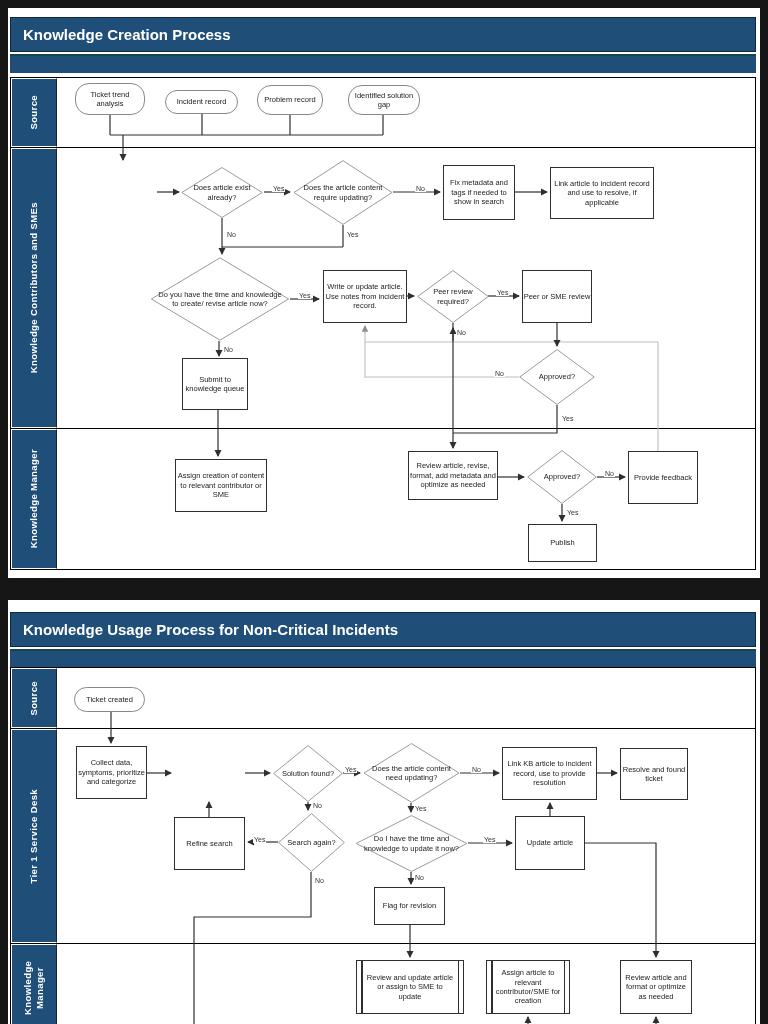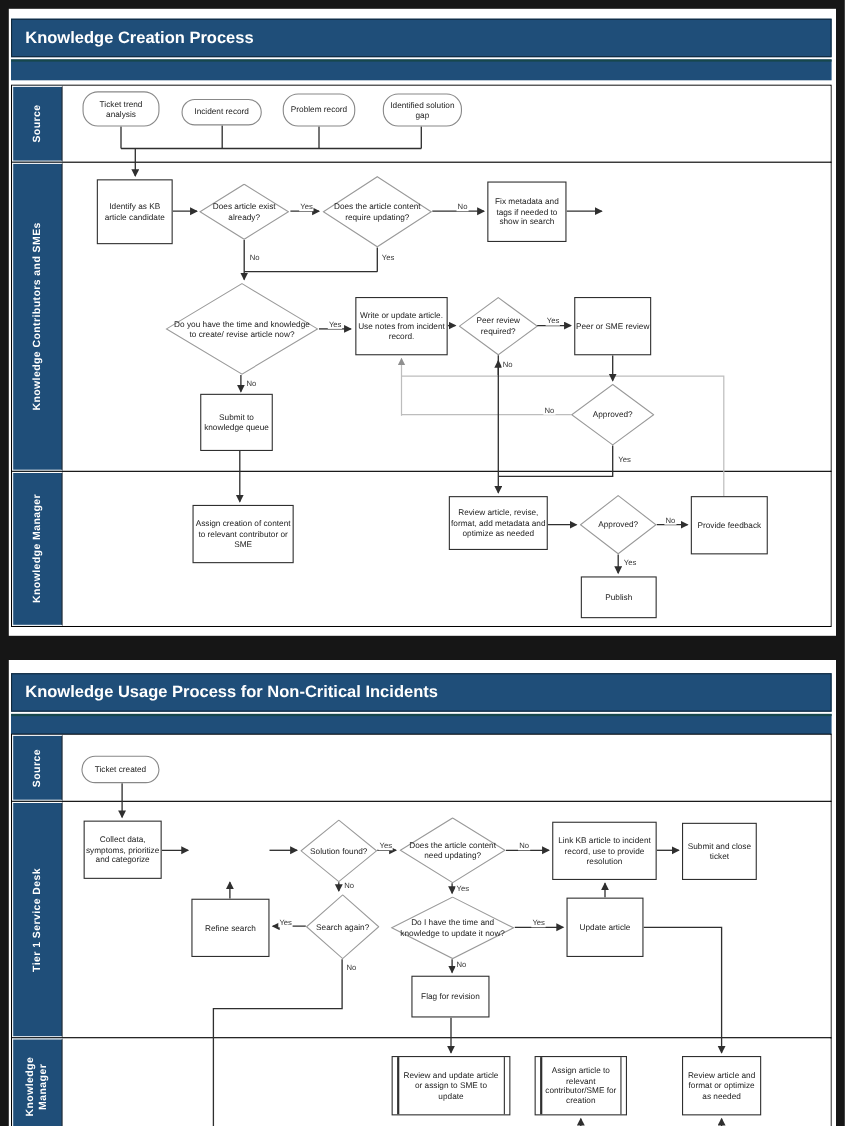--- a/index.html
+++ b/index.html
@@ -111,37 +111,37 @@
   <div class="node term" style="left:157px;top:82px;width:73px;height:24px">
       <span>Incident record</span>
     </div>
   <div class="node term" style="left:249px;top:77px;width:66px;height:30px">
       <span>Problem record</span>
     </div>
   <div class="node term" style="left:340px;top:77px;width:72px;height:30px">
       <span>Identified solution gap</span>
     </div>
 
-  <div class="node rect" style="left:80px;top:155px;width:69px;height:59px">
-      <span>Identify as KB article candidate</span>
-    </div>
   <div class="node diamond" style="left:173px;top:159px;width:82px;height:51px">
       <svg viewBox="0 0 100 100" preserveAspectRatio="none">
         <polygon points="50,1 99,50 50,99 1,50"></polygon>
       </svg>
       <span>Does article exist already?</span>
     </div>
   <div class="node diamond" style="left:285px;top:152px;width:100px;height:65px">
       <svg viewBox="0 0 100 100" preserveAspectRatio="none">
         <polygon points="50,1 99,50 50,99 1,50"></polygon>
       </svg>
       <span>Does the article content require updating?</span>
     </div>
   <div class="node rect" style="left:435px;top:157px;width:72px;height:55px">
       <span>Fix metadata and tags if needed to show in search</span>
+    </div>
+  <div class="node rect" style="left:542px;top:159px;width:104px;height:52px">
+      <span>Link article to incident record and use to resolve, if applicable</span>
     </div>
   <div class="node diamond" style="left:142px;top:249px;width:140px;height:84px">
       <svg viewBox="0 0 100 100" preserveAspectRatio="none">
         <polygon points="50,1 99,50 50,99 1,50"></polygon>
       </svg>
       <span>Do you have the time and knowledge to create/ revise article now?</span>
     </div>
   <div class="node rect" style="left:315px;top:262px;width:84px;height:53px">
       <span>Write or update article. Use notes from incident record.</span>
     </div>
@@ -264,21 +264,21 @@
   <div class="node diamond" style="left:355px;top:143px;width:97px;height:60px">
       <svg viewBox="0 0 100 100" preserveAspectRatio="none">
         <polygon points="50,1 99,50 50,99 1,50"></polygon>
       </svg>
       <span>Does the article content need updating?</span>
     </div>
   <div class="node rect" style="left:494px;top:147px;width:95px;height:53px">
       <span>Link KB article to incident record, use to provide resolution</span>
     </div>
   <div class="node rect" style="left:612px;top:148px;width:68px;height:52px">
-      <span>Submit and close ticket</span>
+      <span>Resolve and found ticket</span>
     </div>
   <div class="node rect" style="left:166px;top:217px;width:71px;height:53px">
       <span>Refine search</span>
     </div>
   <div class="node diamond" style="left:270px;top:213px;width:67px;height:59px">
       <svg viewBox="0 0 100 100" preserveAspectRatio="none">
         <polygon points="50,1 99,50 50,99 1,50"></polygon>
       </svg>
       <span>Search again?</span>
     </div>

